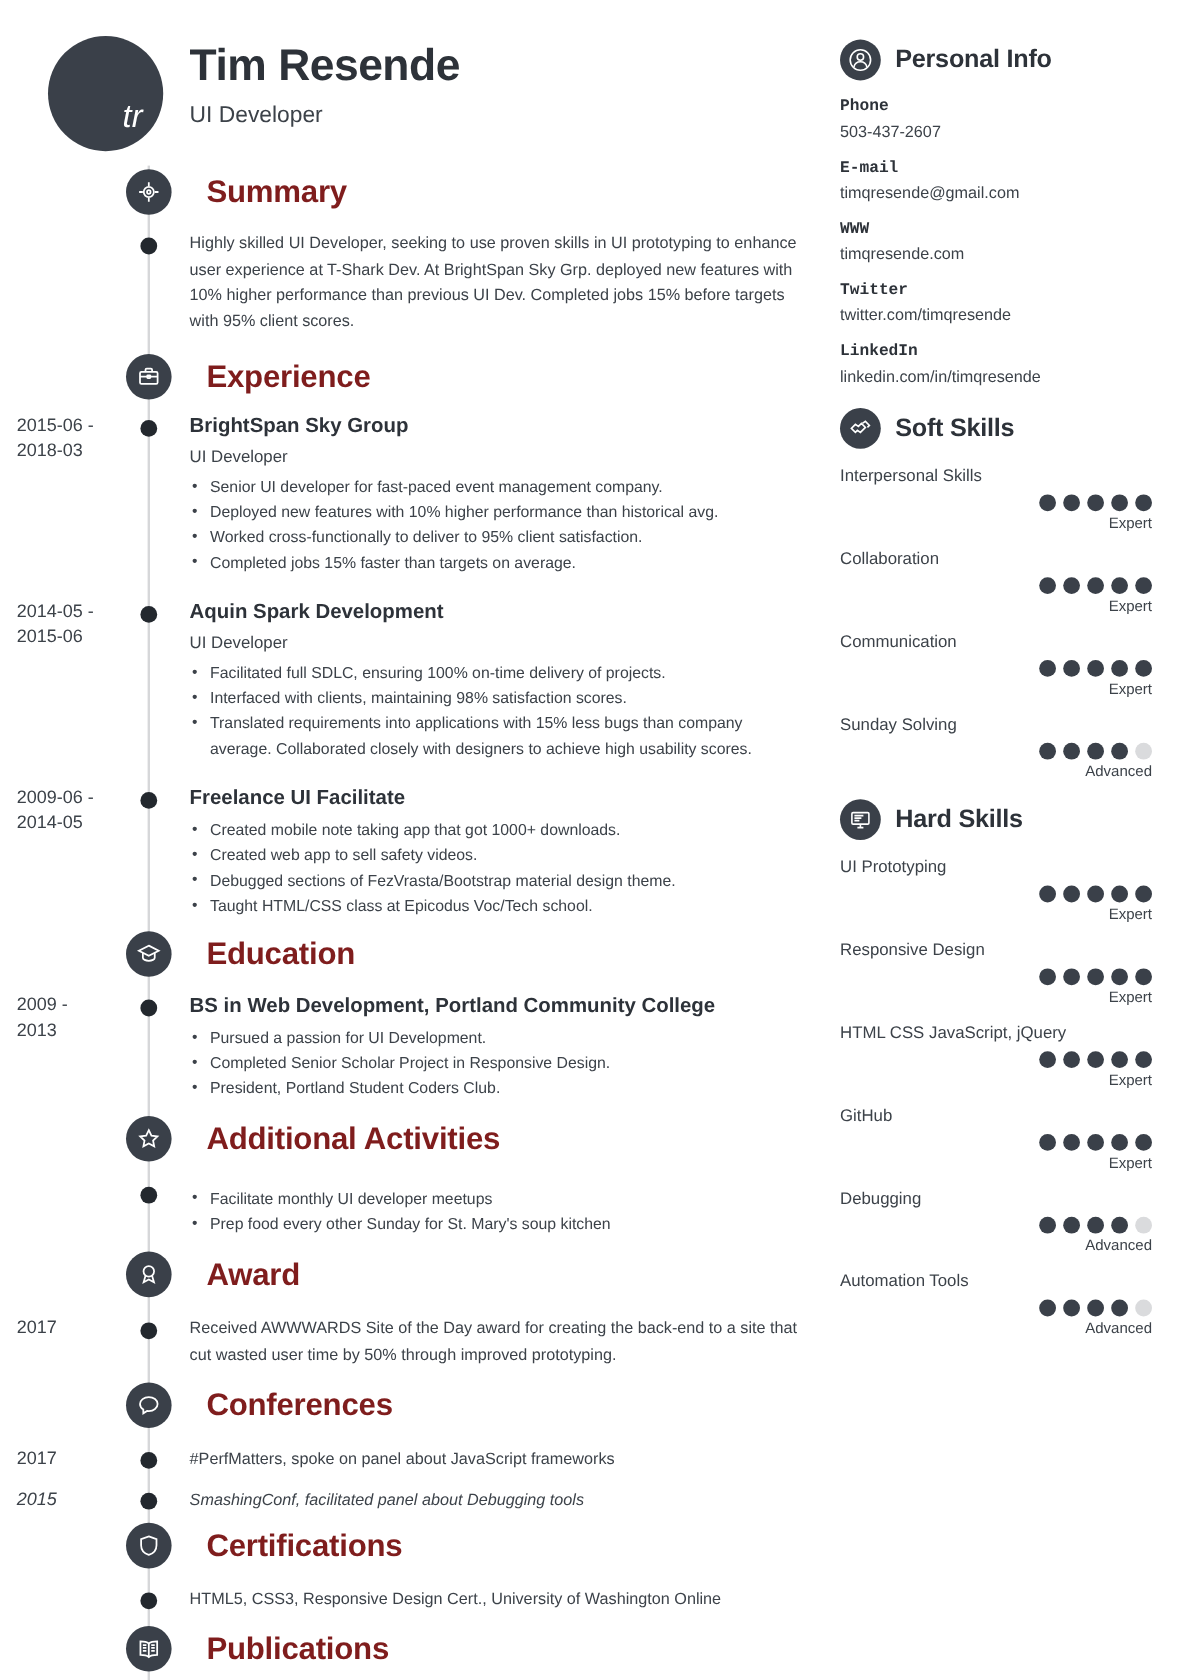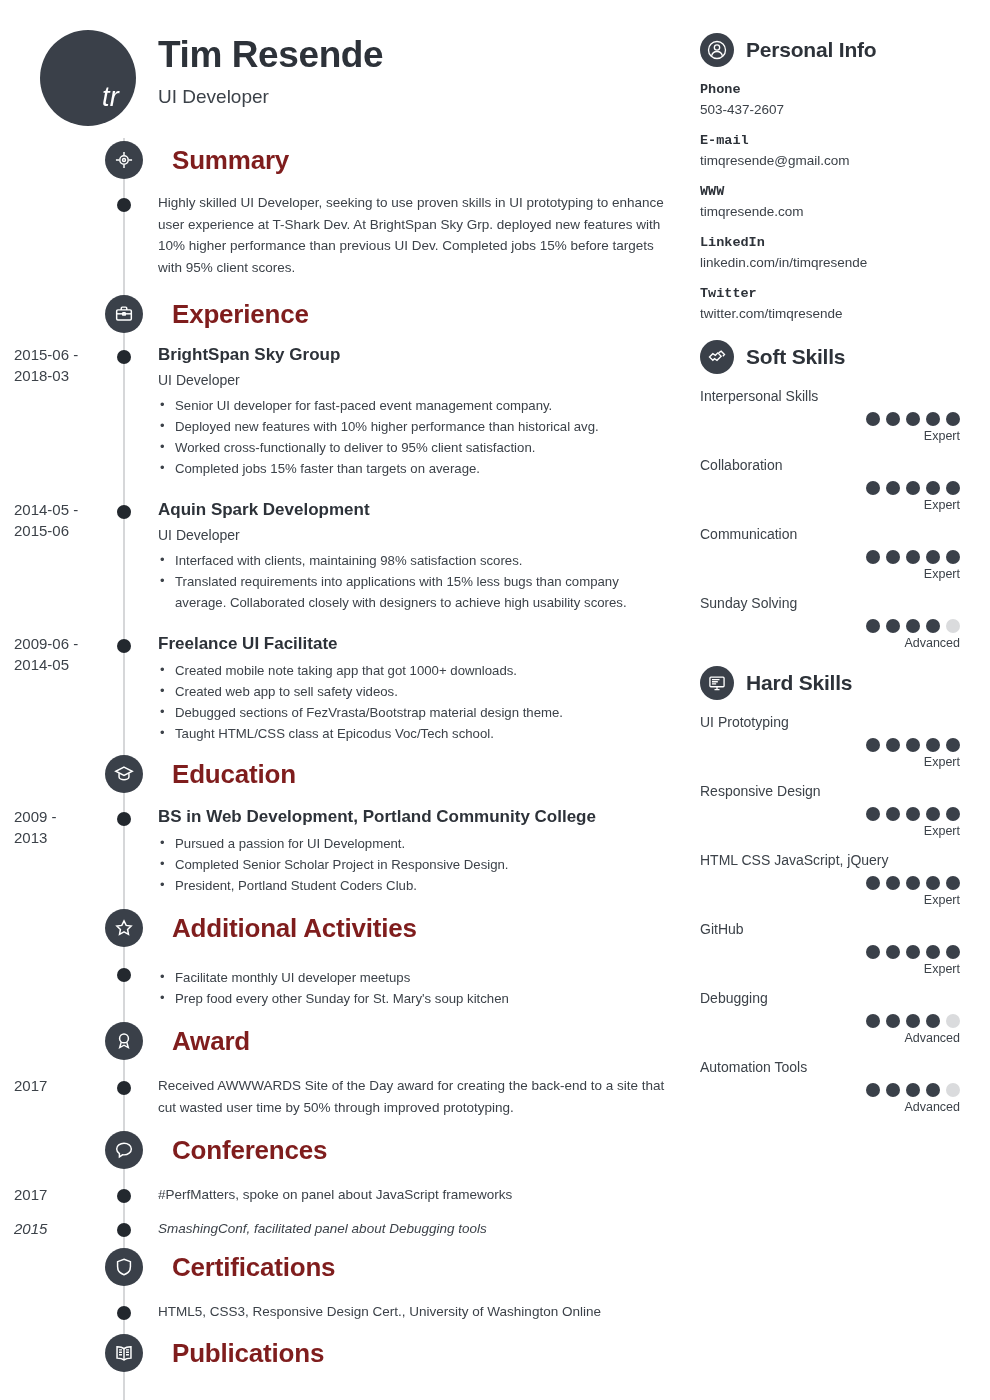--- a/index.html
+++ b/index.html
@@ -169,20 +169,21 @@
               <li>Worked cross-functionally to deliver to 95% client satisfaction.</li>
               <li>Completed jobs 15% faster than targets on average.</li>
             </ul>
           </div>
           <div class="entry" style="padding-top: 12px; padding-bottom: 8px;">
             <span class="dot" style="top: 18px;"></span>
             <span class="date" style="top: 12px;">2014-05 -<br>2015-06</span>
             <div class="org">Aquin Spark Development</div>
             <div class="role">UI Developer</div>
             <ul class="bullets">
+              <li>Facilitated full SDLC, ensuring 100% on-time delivery of projects.</li>
               <li>Interfaced with clients, maintaining 98% satisfaction scores.</li>
               <li>Translated requirements into applications with 15% less bugs than company average. Collaborated closely with designers to achieve high usability scores.</li>
             </ul>
           </div>
           <div class="entry" style="padding-top: 12px; padding-bottom: 8px;">
             <span class="dot" style="top: 18px;"></span>
             <span class="date" style="top: 12px;">2009-06 -<br>2014-05</span>
             <div class="org">Freelance UI Facilitate</div>
             <ul class="bullets">
               <li>Created mobile note taking app that got 1000+ downloads.</li>
@@ -308,26 +309,26 @@
         </div>
         <div class="contact-item">
           <div class="contact-label">E-mail</div>
           <div class="contact-value">timqresende@gmail.com</div>
         </div>
         <div class="contact-item">
           <div class="contact-label">WWW</div>
           <div class="contact-value">timqresende.com</div>
         </div>
         <div class="contact-item">
+          <div class="contact-label">Twitter</div>
+          <div class="contact-value">twitter.com/timqresende</div>
+        </div>
+        <div class="contact-item">
           <div class="contact-label">LinkedIn</div>
           <div class="contact-value">linkedin.com/in/timqresende</div>
-        </div>
-        <div class="contact-item">
-          <div class="contact-label">Twitter</div>
-          <div class="contact-value">twitter.com/timqresende</div>
         </div>
       </div>
 
     <div class="side-sec">
       <span class="side-sec-icon">
         <svg viewBox="0 0 24 24">
             <path d="M3 12l4-4 3 2 3-3 4 4-5 5-3-2-2 2z"></path>
             <path d="M14 7l3-2 4 4-2 2"></path>
           </svg>
       </span>

